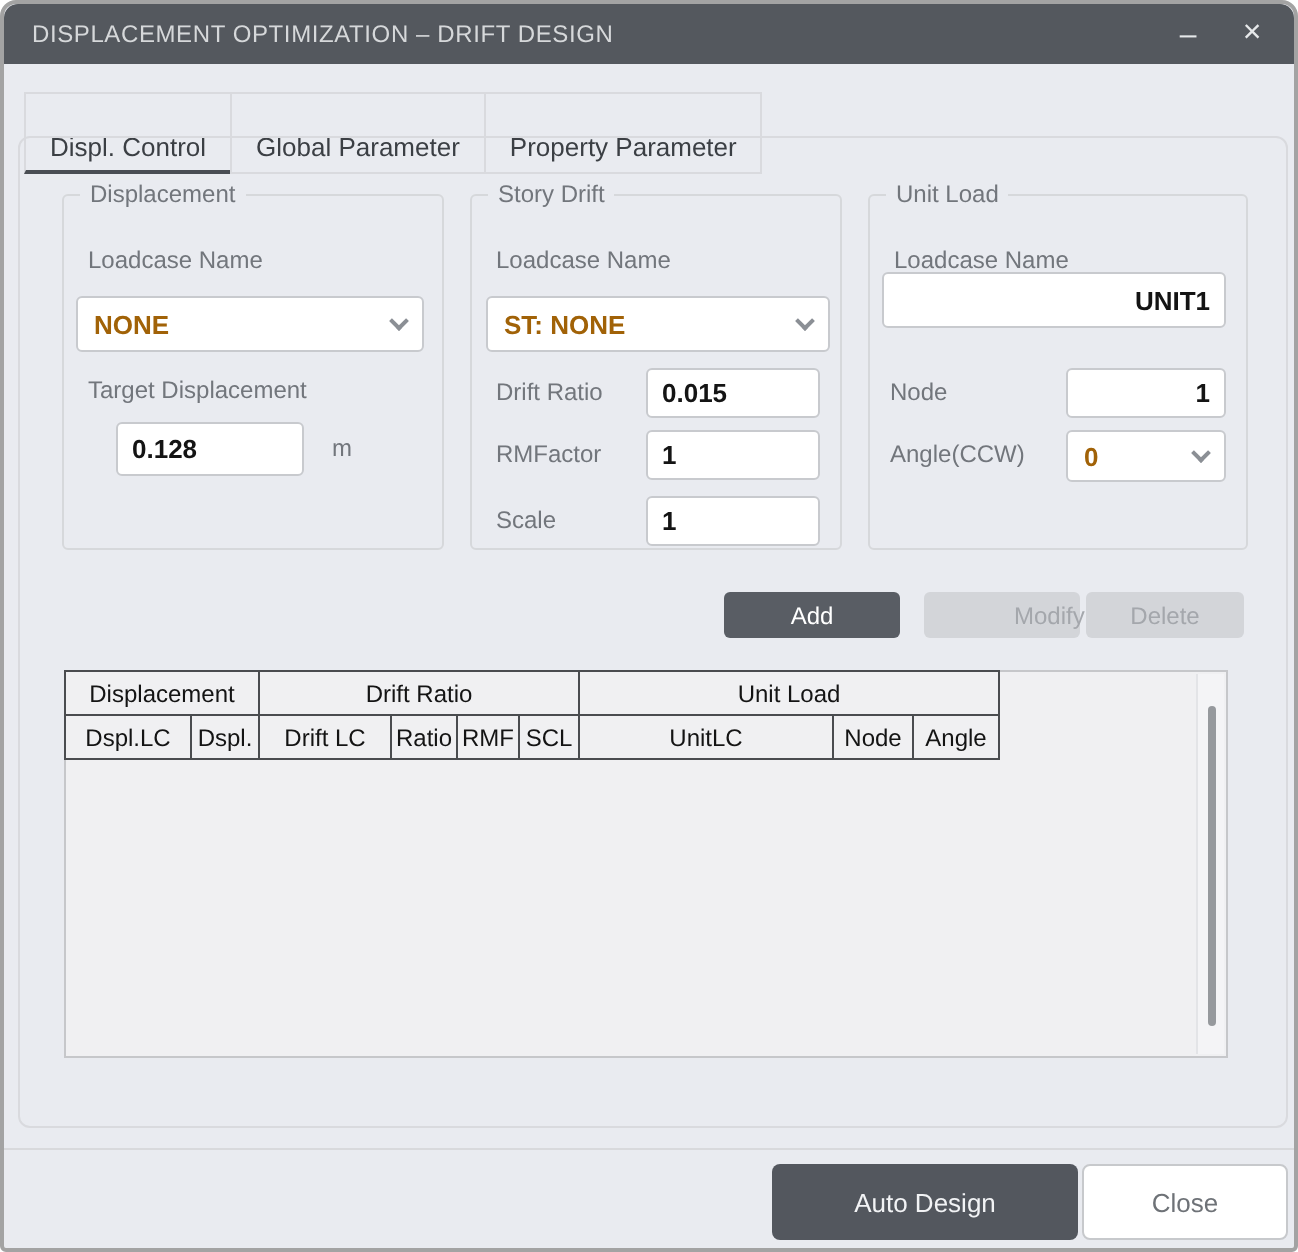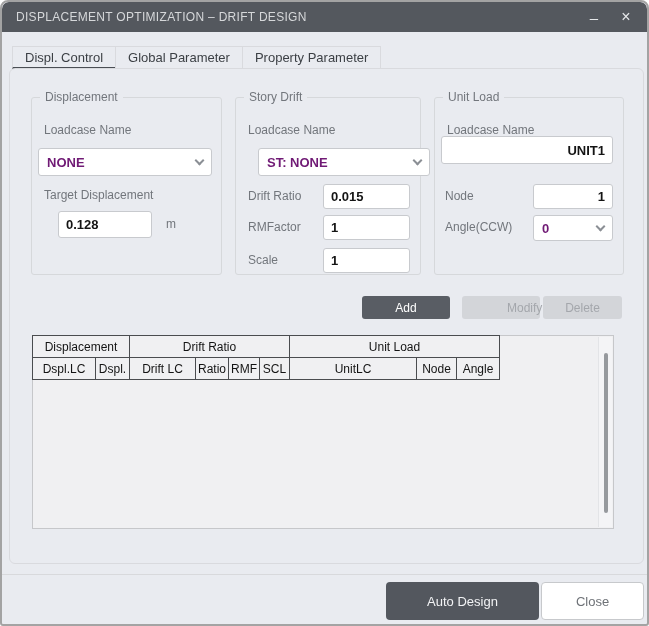--- a/index.html
+++ b/index.html
@@ -24,21 +24,21 @@
   .tb-btn {
     position:absolute; top:3px; width:26px; height:24px;
     display:flex; align-items:center; justify-content:center;
     color:#e6e8ea; font-size:15px; cursor:default;
   }
   .tb-btn.min   { right:40px; }
   .tb-btn.close { right:8px; font-size:16px; }
   
   .tabs { position:absolute; left:10px; top:44px; display:flex; }
   .tab {
-    height:23px; line-height:22px; padding:0 12px;
+    height:41px; line-height:22px; padding:16px 12px;
     font-size:13px; color:#3b3f44;
     border:1px solid #d9dade; border-right:none;
     background:#e9ebf0; position:relative;
   }
   .tab:last-child { border-right:1px solid #d9dade; }
   .tab.active { border-bottom:2px solid #4a4e54; }
   
   .panel {
     position:absolute; left:7px; top:66px; width:635px; height:496px;
     border:1px solid #d9dade; border-radius:6px;
@@ -58,35 +58,35 @@
     position:absolute; background:#fff; border:1px solid #c8cace;
     border-radius:3px; font-family:"Liberation Sans",sans-serif;
     font-size:13px; font-weight:bold; color:#141414; padding:0 7px;
   }
   .inp.ralign { text-align:right; }
   .combo {
     position:absolute; background:#fff; border:1px solid #c8cace;
     border-radius:3px; display:flex; align-items:center;
     padding:0 8px; cursor:default;
   }
-  .combo .cval { font-size:13px; font-weight:bold; color:#701a75; flex:1; }
+  .combo .cval { font-size:13px; font-weight:bold; color:#a16207; flex:1; }
   .chev {
     width:7px; height:7px;
     border-right:2px solid #8b8f95; border-bottom:2px solid #8b8f95;
     transform:rotate(45deg); margin-top:-4px;
   }
   
   .l-lc1   { left:12px; top:25px; }
   .c-disp  { left:6px;  top:50px; width:174px; height:28px; }
   .l-target{ left:12px; top:90px; }
   .i-target{ left:26px; top:113px; width:94px; height:27px; }
   .unit    { position:absolute; left:134px; top:119px; font-size:12px; color:#72767c; }
   
   .l-lc2   { left:12px; top:25px; }
-  .c-story { left:7px;  top:50px; width:172px; height:28px;margin-left:15px; }
+  .c-story { left:7px;  top:50px; width:172px; height:28px; }
   .l-drift { left:12px; top:91px; }
   .i-drift { left:87px; top:86px;  width:87px; height:25px; }
   .l-rmf   { left:12px; top:122px; }
   .i-rmf   { left:87px; top:117px; width:87px; height:25px; }
   .l-scale { left:12px; top:155px; }
   .i-scale { left:87px; top:150px; width:87px; height:25px; }
   
   .l-lc3   { left:12px; top:25px; }
   .i-unit  { left:6px;  top:38px; width:172px; height:28px; }
   .l-node  { left:10px; top:91px; }

